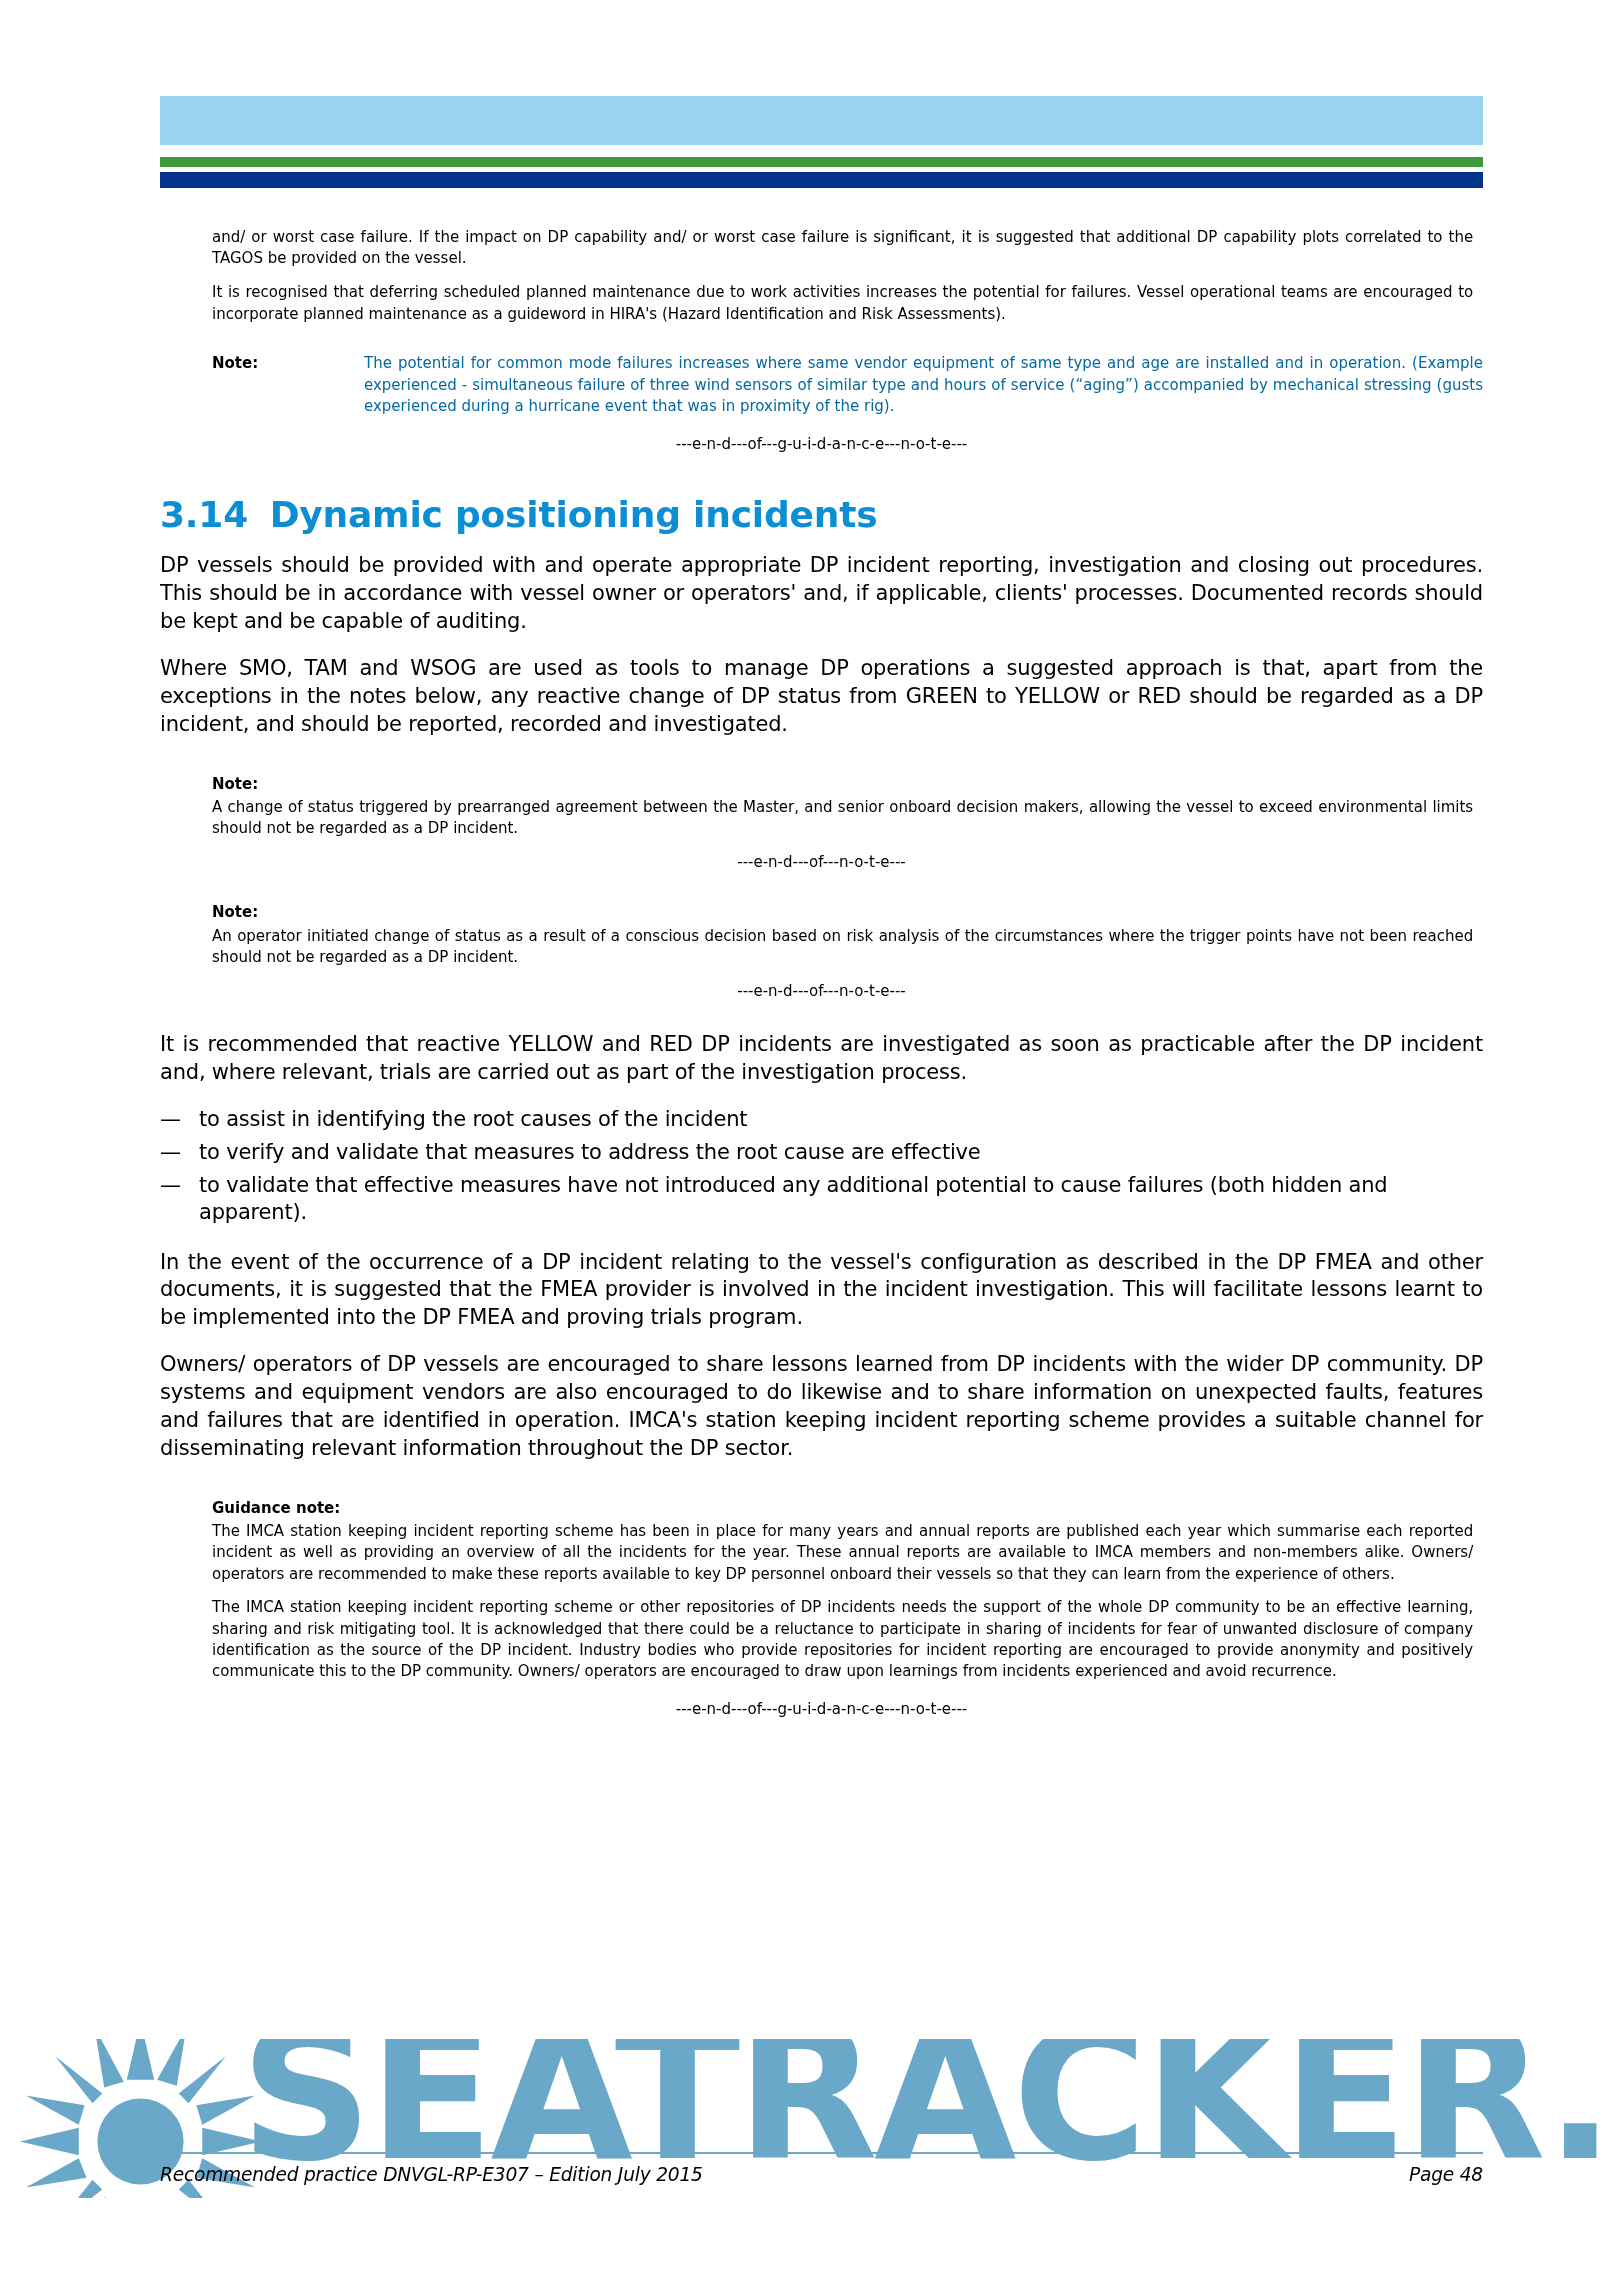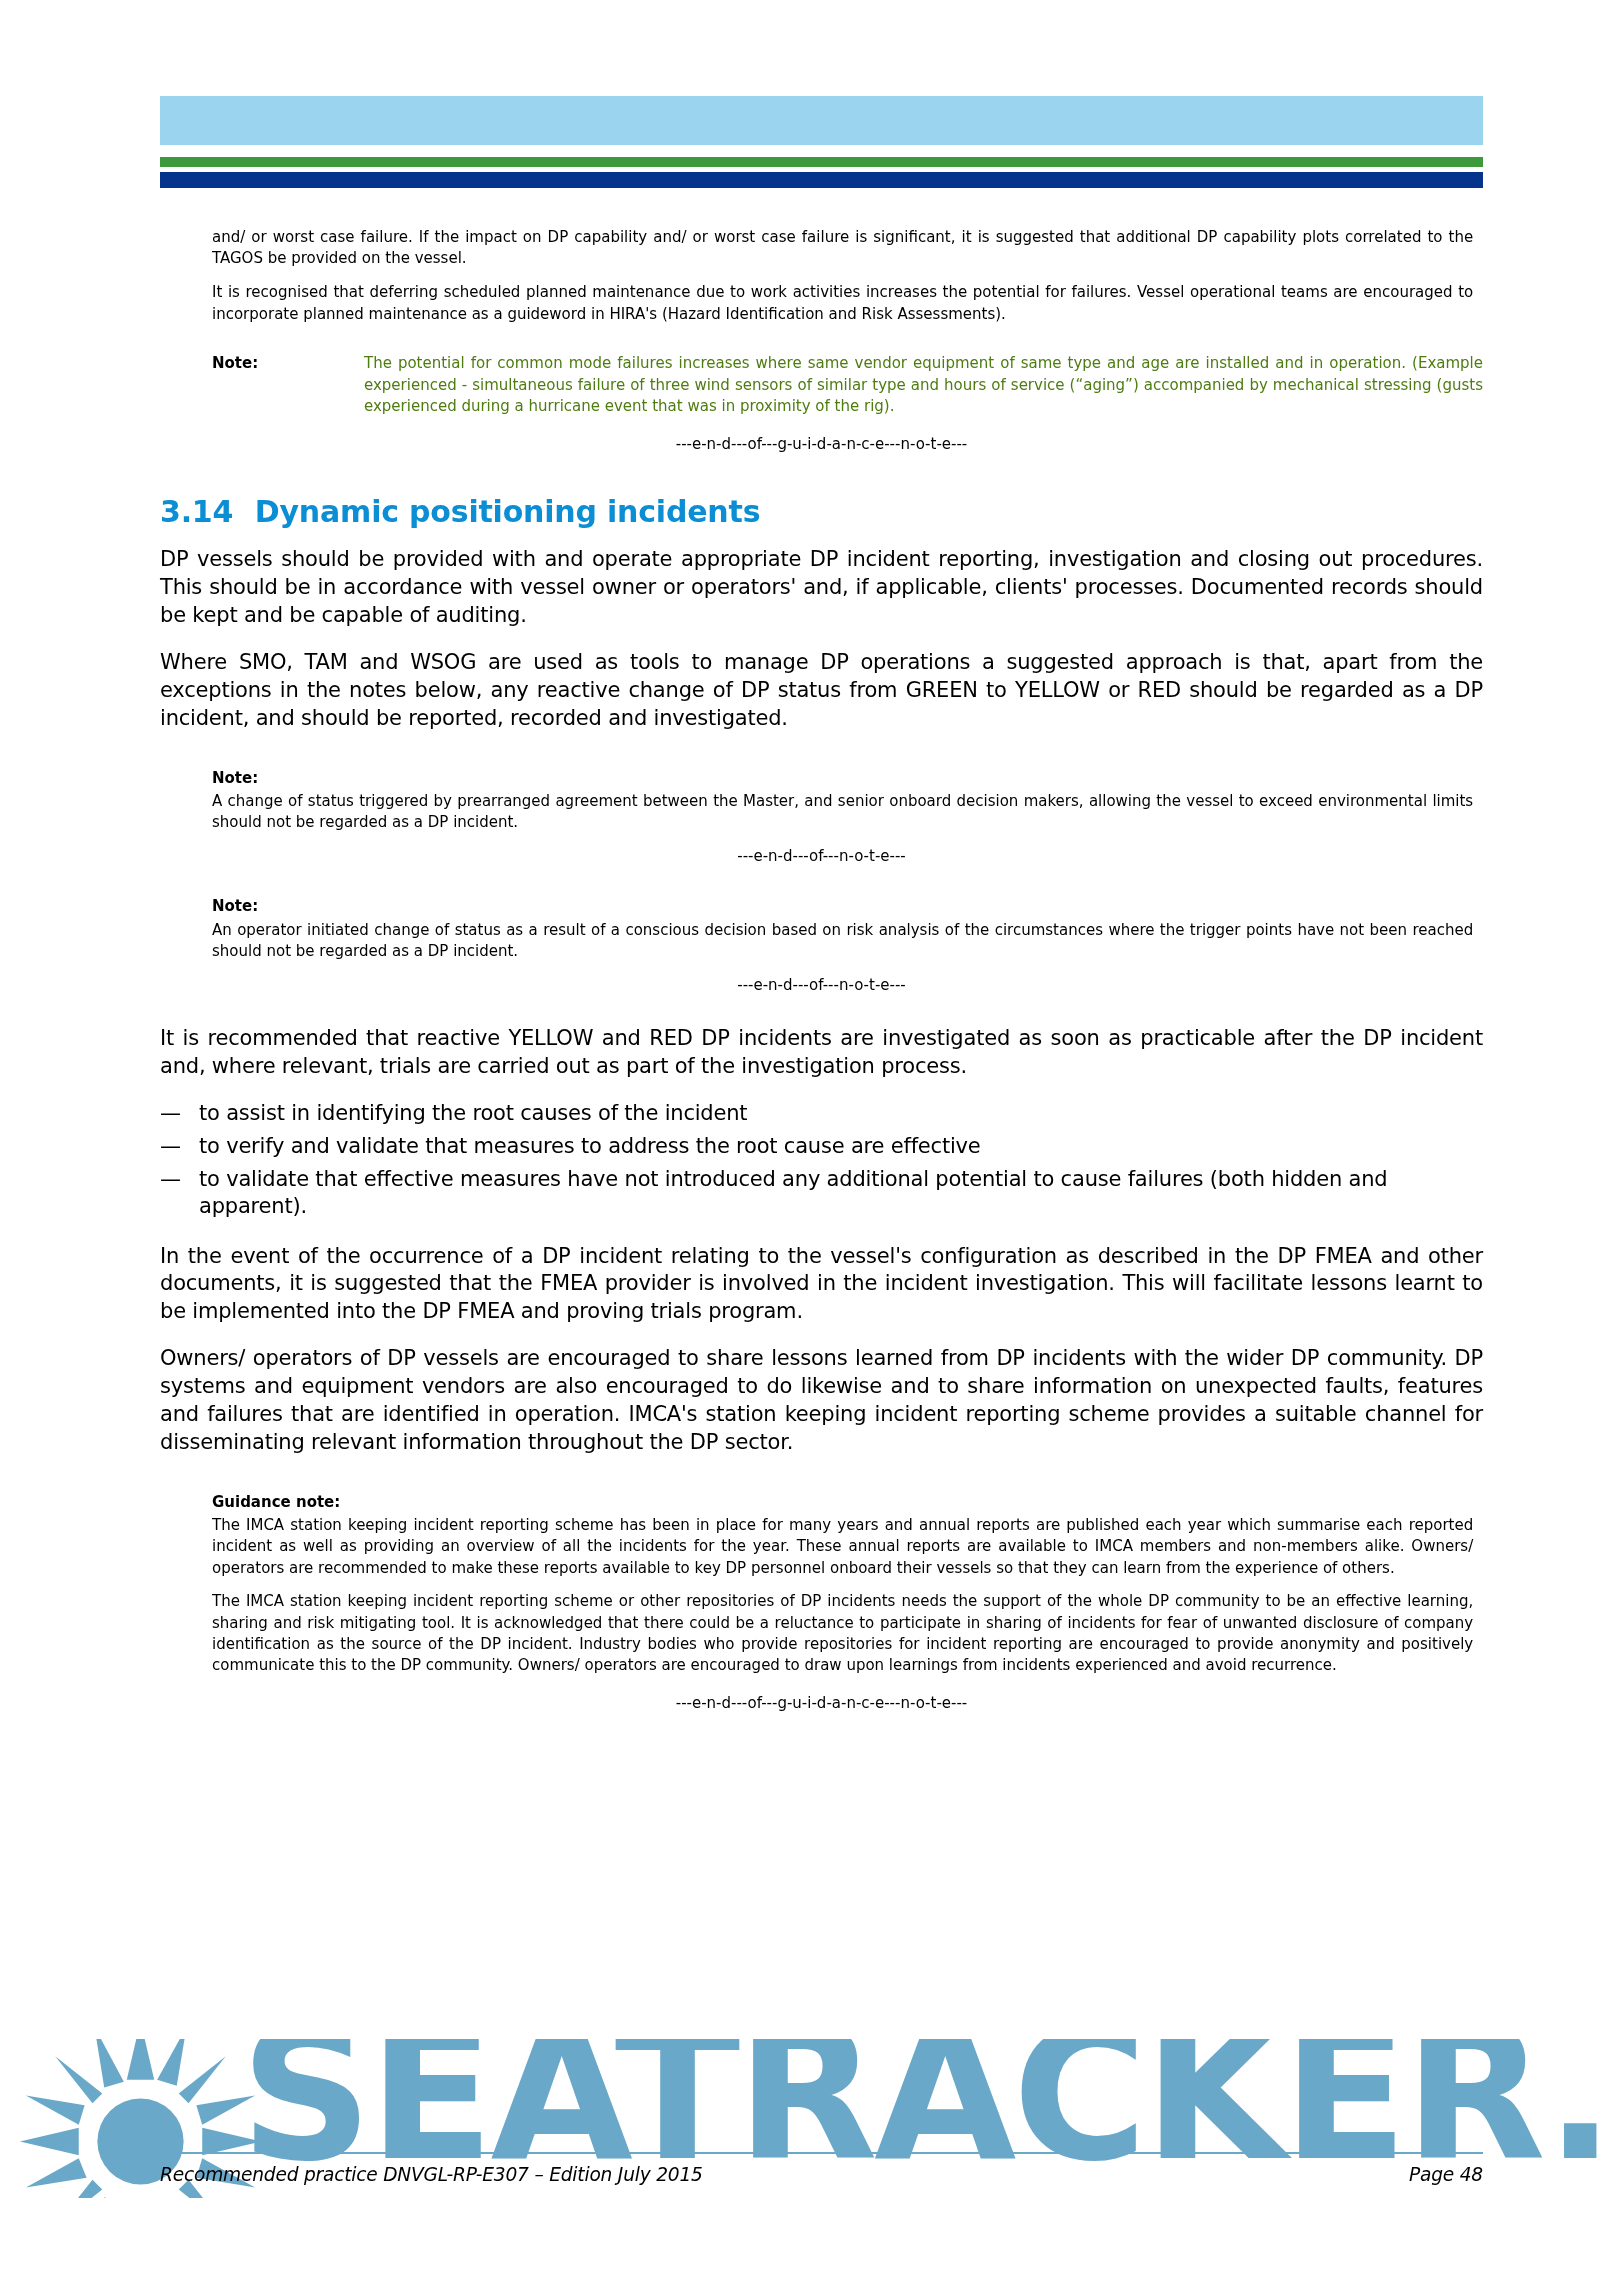--- a/index.html
+++ b/index.html
@@ -70,21 +70,21 @@
     flex: 0 0 152px;
     font-size: 15px;
     font-weight: bold;
     line-height: 1.42;
     color: #000;
   }
   .note-hanging .note-body {
     flex: 1 1 auto;
     font-size: 15px;
     line-height: 1.42;
-    color: #4d7c0f;
+    color: #0369a1;
     text-align: justify;
   }
 
   
   .note-label-block {
     padding-left: 52px;
     font-size: 15px;
     font-weight: bold;
     line-height: 1.42;
     color: #000;
@@ -99,21 +99,21 @@
     margin: 17.6px 0 17.6px 0;
     letter-spacing: 0px;
   }
   .end-marker.tight { margin: 13.7px 0 15.7px 0; }
 
   
   .sec-heading {
     display: flex;
     align-items: baseline;
     color: #0b8ed4;
-    font-size: 30px;
+    font-size: 36px;
     font-weight: bold;
     margin: 41px 0 17.6px 0;
     letter-spacing: -0.2px;
   }
   .sec-heading .num {
     flex: 0 0 auto;
     margin-right: 21.6px;
   }
 
   

